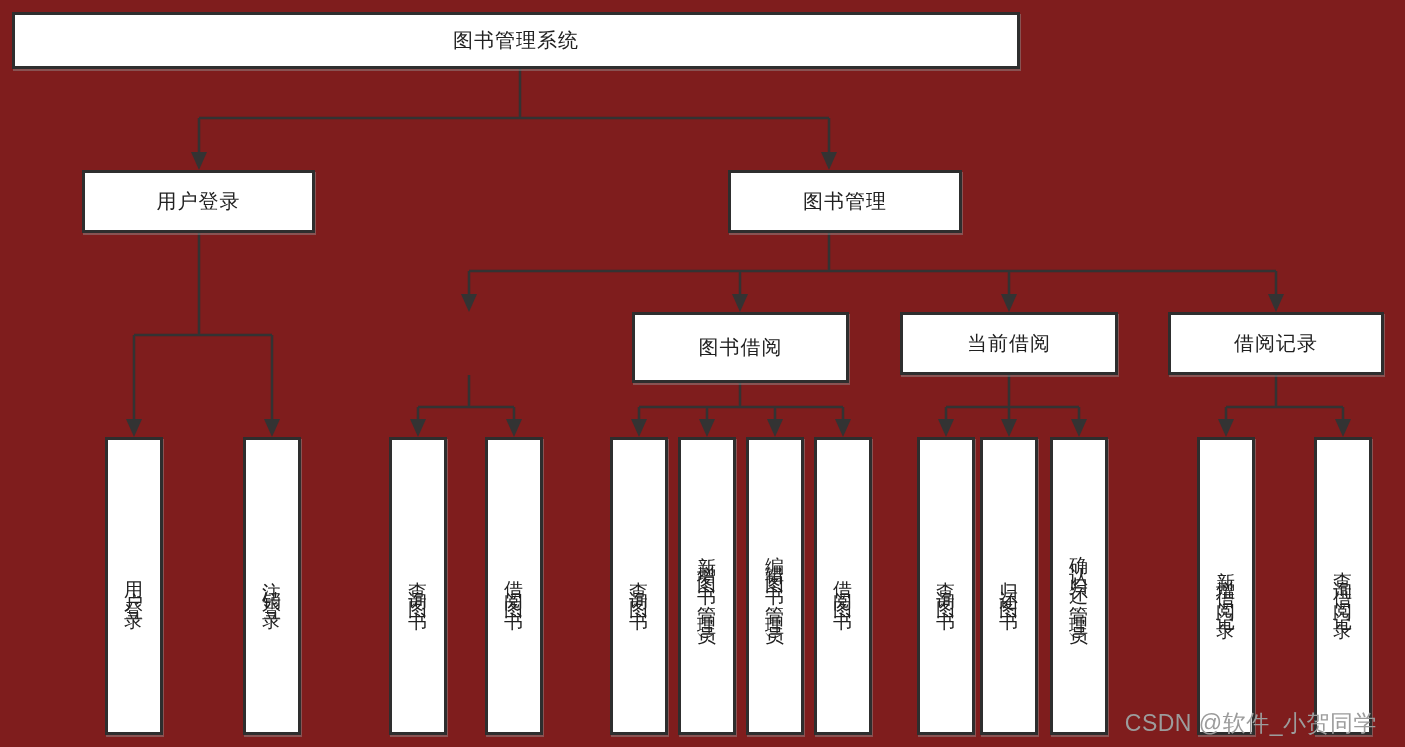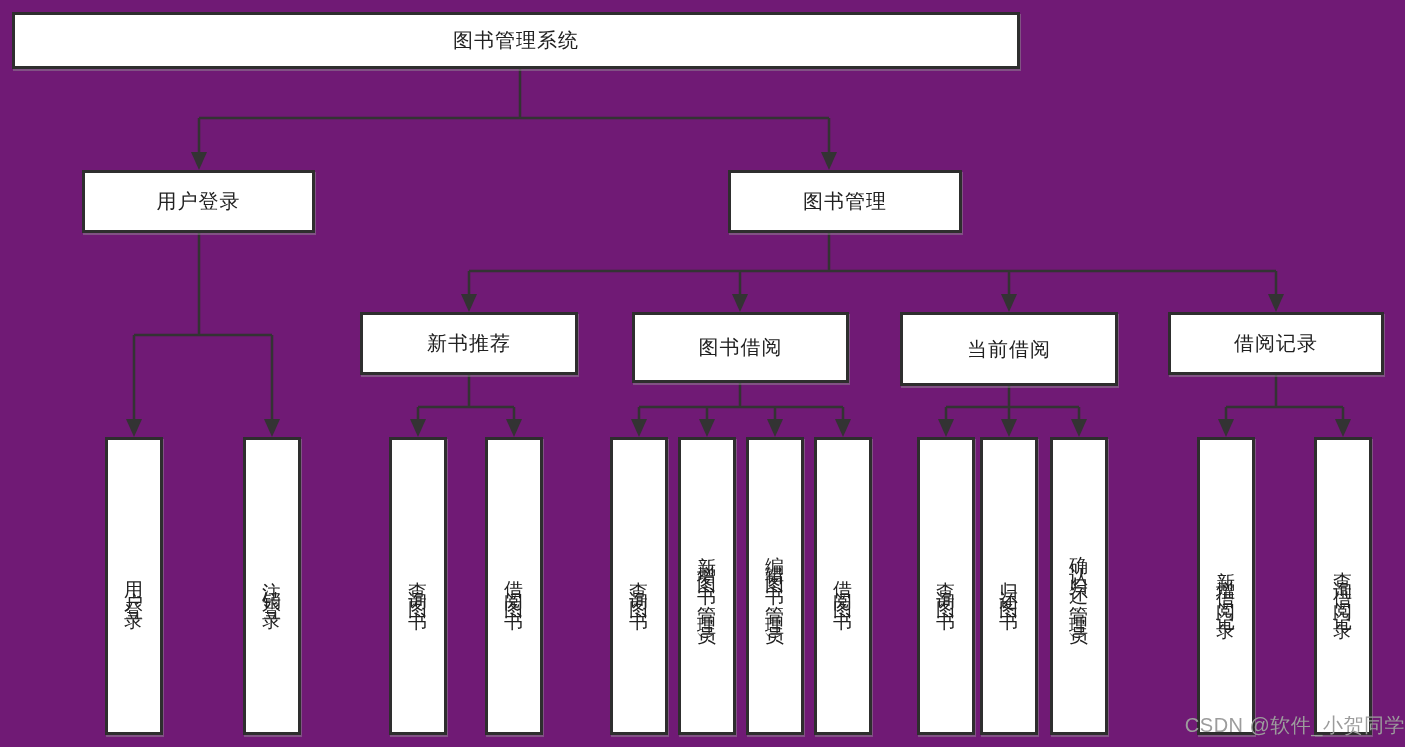--- a/index.html
+++ b/index.html
@@ -5,21 +5,21 @@
   html, body {
     margin: 0;
     padding: 0;
     background: #ffffff;
     font-family: "Liberation Sans", "DejaVu Sans", sans-serif;
   }
   .canvas {
     position: relative;
     width: 1405px;
     height: 747px;
-    background: #701a75;
+    background: #7f1d1d;
     overflow: hidden;
   }
   .connectors {
     position: absolute;
     left: 0; top: 0;
     width: 1405px;
     height: 747px;
     z-index: 1;
   }
   .node, .leaf {
@@ -38,23 +38,23 @@
   .leaf { font-size: 19px; }
   .leaf .vtext {
     writing-mode: vertical-rl;
     text-orientation: mixed;
     letter-spacing: 10px;
     line-height: 1;
     white-space: nowrap;
   }
   .watermark {
     position: absolute;
-    right: 0;
+    right: 28px;
     bottom: 8px;
-    font-size: 20px;
+    font-size: 23px;
     letter-spacing: 0.5px;
     z-index: 3;
     color: #9c9c9c;
   }
   .cline { stroke: #333333; stroke-width: 2.5; fill: none; }
   .ahead { fill: #333333; stroke: none; }
 </style>
 </head>
 <body>
 
@@ -100,27 +100,24 @@
     <span>图书管理系统</span>
   </div>
 
   <div class="node" style="left:82px; top:170px; width:233px; height:63px;">
     <span>用户登录</span>
   </div>
   <div class="node" style="left:712px; top:170px; width:234px; height:63px;margin-left:16px;">
     <span>图书管理</span>
   </div>
 
-  <div class="node" style="left:360px; top:312px; width:218px; height:63px;">
-    <span>新书推荐</span>
-  </div>
   <div class="node" style="left:632px; top:312px; width:217px; height:71px;">
     <span>图书借阅</span>
   </div>
-  <div class="node" style="left:900px; top:312px; width:218px; height:74px;">
+  <div class="node" style="left:900px; top:312px; width:218px; height:63px;">
     <span>当前借阅</span>
   </div>
   <div class="node" style="left:1168px; top:312px; width:216px; height:63px;justify-content:center;">
     <span>借阅记录</span>
   </div>
 
   <div class="leaf" style="left:105px; top:437px; width:58px; height:298px;">
     <span class="vtext">用户登录</span>
   </div>
   <div class="leaf" style="left:243px; top:437px; width:58px; height:298px;">

